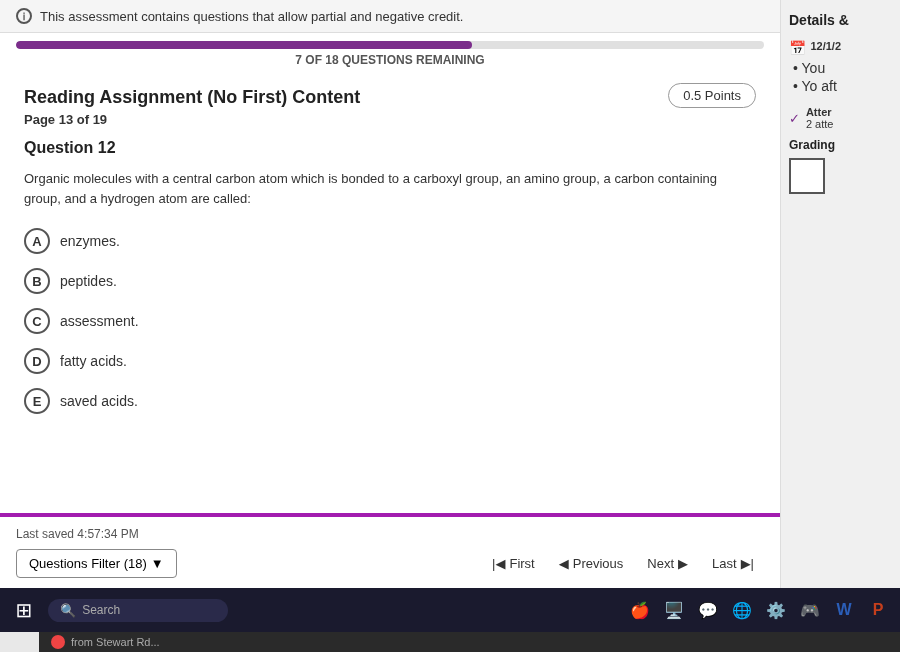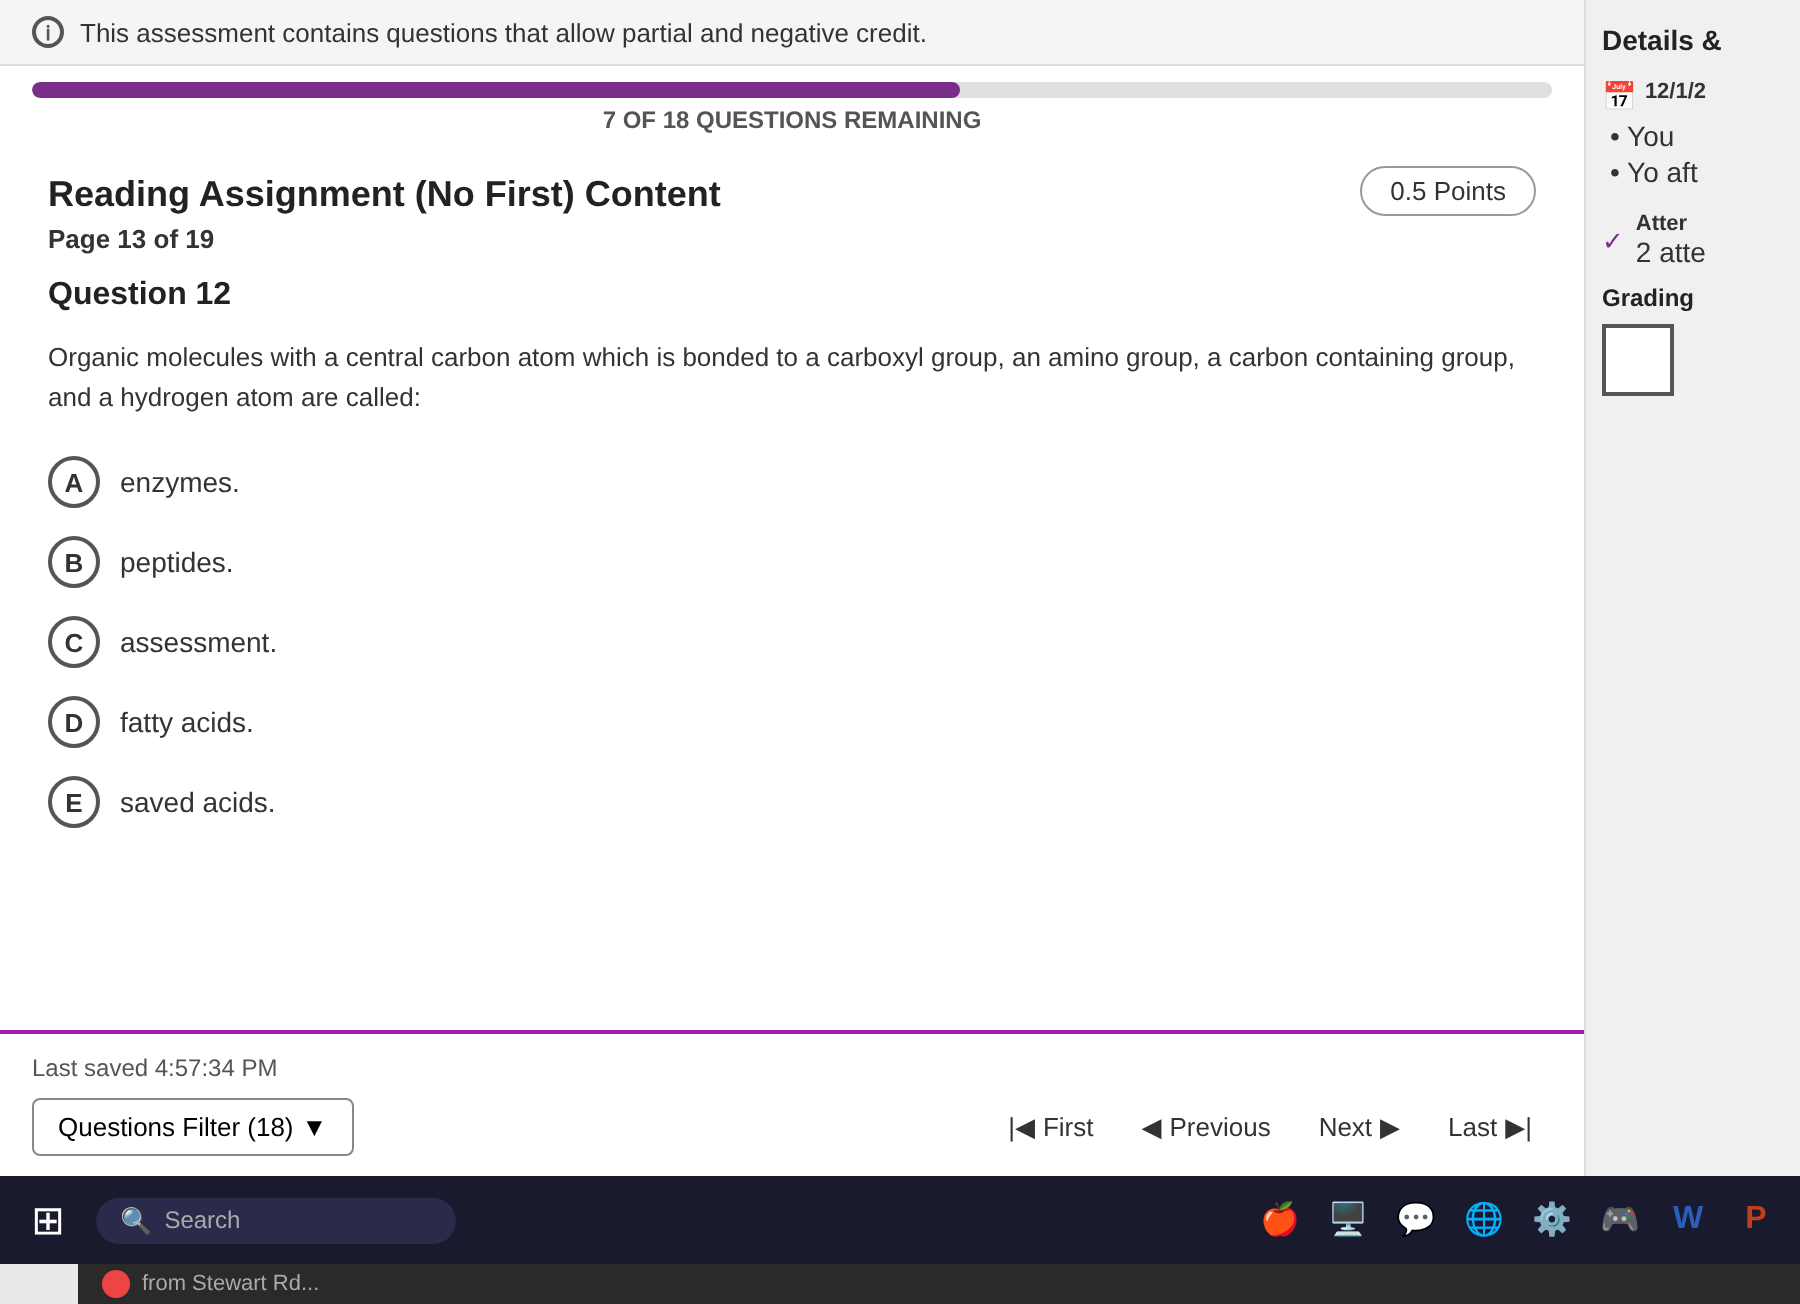--- a/index.html
+++ b/index.html
@@ -152,21 +152,21 @@
       color: #333;
       flex-shrink: 0;
     }
 
     .option-label {
       font-size: 14px;
       color: #333;
     }
 
     .footer-area {
-      border-top: 2px solid #a21caf;
+      border-top: 4px solid #a21caf;
       padding: 10px 16px;
       background: #fff;
     }
 
     .last-saved {
       font-size: 12px;
       color: #555;
       margin-bottom: 8px;
     }
 
@@ -201,21 +201,21 @@
       padding: 6px 10px;
       font-size: 13px;
       cursor: pointer;
       color: #333;
       display: flex;
       align-items: center;
       gap: 4px;
     }
 
     .sidebar {
-      width: 108px;
+      width: 120px;
       background: #f0f0f0;
       border-left: 1px solid #ddd;
       padding: 12px 8px;
       overflow: hidden;
     }
 
     .sidebar-title {
       font-size: 14px;
       font-weight: bold;
       color: #222;
@@ -256,21 +256,21 @@
       font-size: 13px;
     }
 
     .attempts-text {
       font-size: 11px;
       color: #333;
       font-weight: 600;
     }
 
     .attempts-detail {
-      font-size: 14px;
+      font-size: 11px;
       color: #333;
       text-align: center;
     }
 
     .grading-section {
       margin-top: 8px;
     }
 
     .grading-label {
       font-size: 12px;

